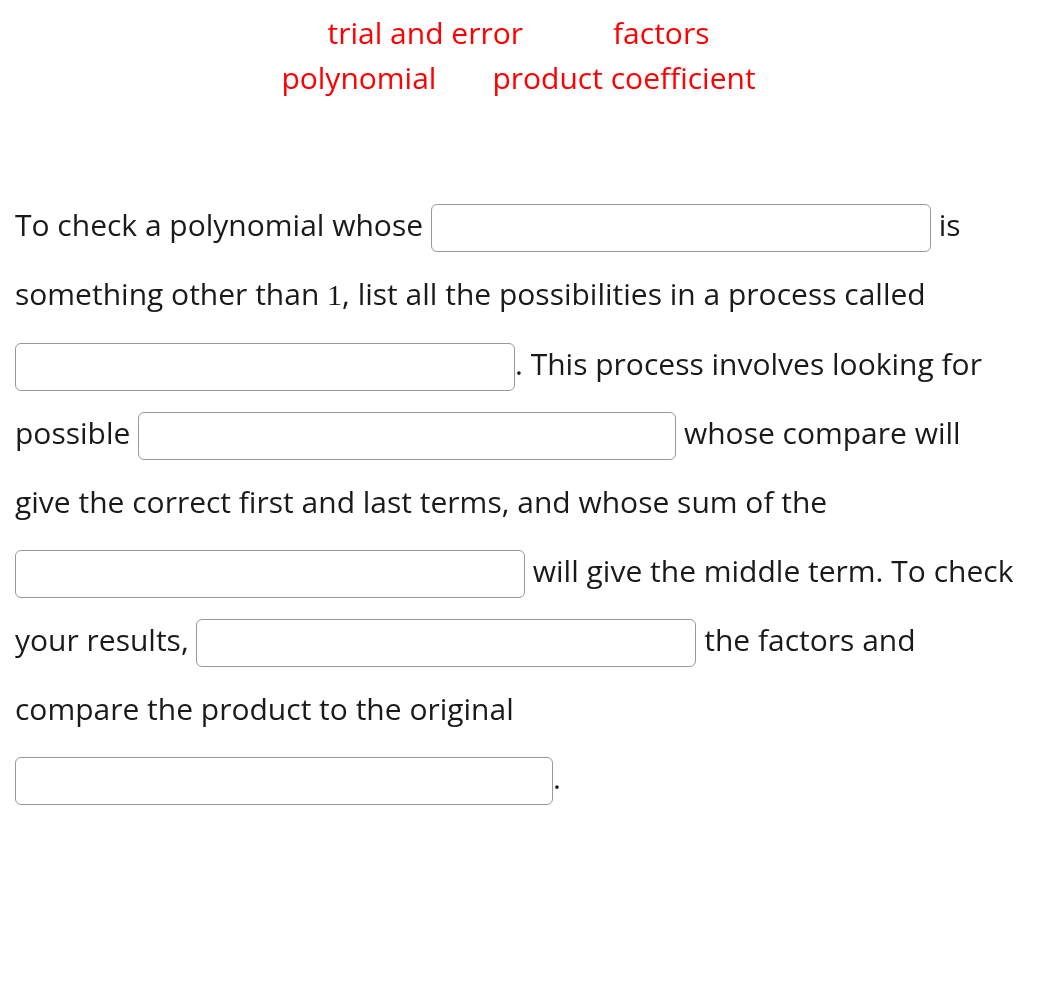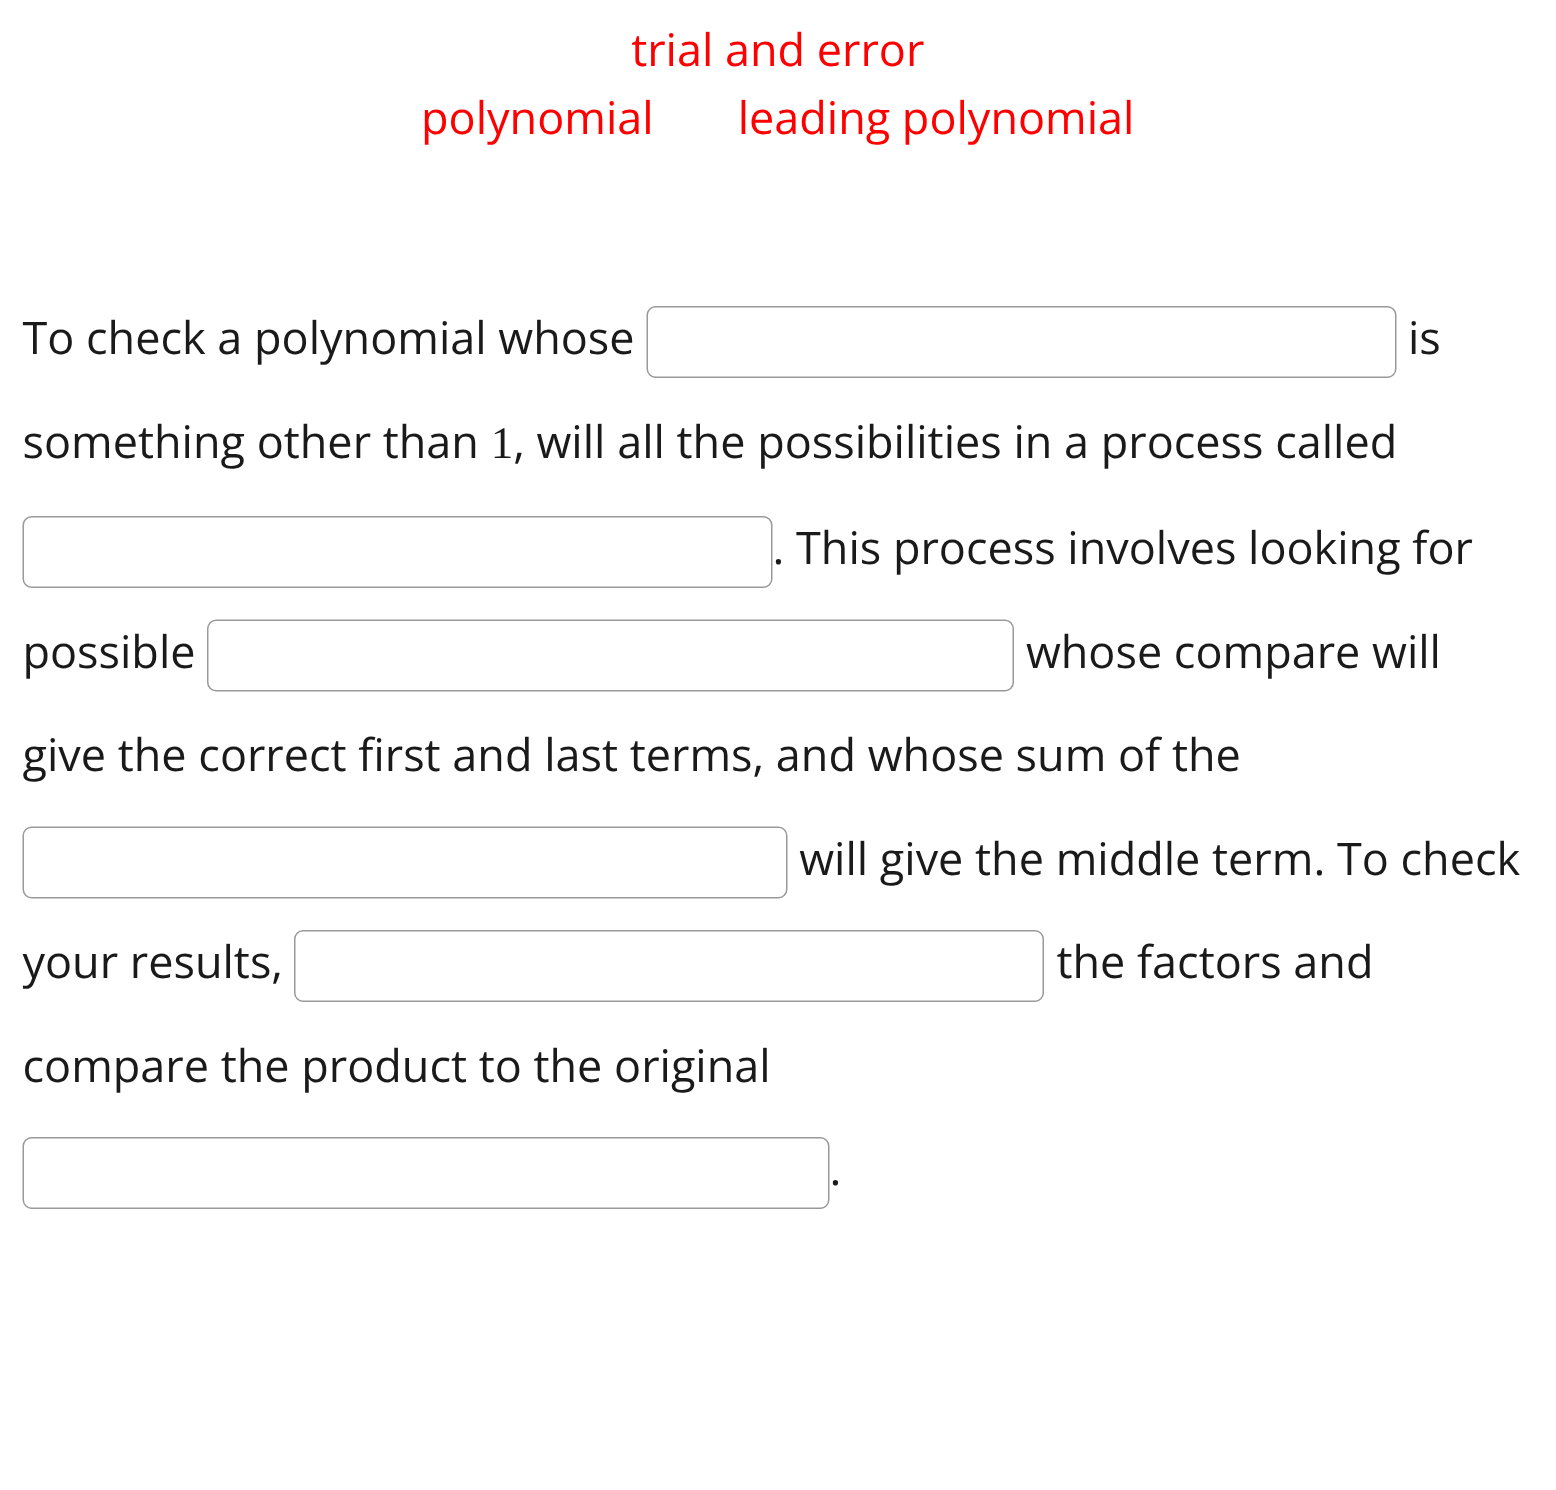--- a/index.html
+++ b/index.html
@@ -64,31 +64,32 @@
     .math-one {
       font-family: 'Times New Roman', serif;
     }
   </style>
 </head>
 <body>
 
 <div class="word-bank">
   <div class="row">
     <span class="word-item">trial and error</span>
+    <span class="word-item">factors</span>
   </div>
   <div class="row2">
     <span class="word-item">polynomial</span>
-    <span class="word-item">leading polynomial</span>
+    <span class="word-item">product coefficient</span>
   </div>
 </div>
 
 <div class="paragraph">
   <span>To check a polynomial whose </span>
   <input type="text" class="blank blank-wide" value="" style="">
-  <span> is something other than </span><span class="math-one">1</span><span>, will all the possibilities in a process called </span>
+  <span> is something other than </span><span class="math-one">1</span><span>, list all the possibilities in a process called </span>
   <input type="text" class="blank blank-wide" value="" style=""><span>. This process involves looking for possible </span>
   <input type="text" class="blank blank-end" value="" style="">
   <span> whose compare will give the correct first and last terms, and whose sum of the </span>
   <input type="text" class="blank blank-mid" value="" style="">
   <span> will give the middle term. To check your results, </span>
   <input type="text" class="blank blank-wide" value="" style="">
   <span> the factors and compare the product to the original </span>
   <input type="text" class="blank blank-end" value="" style=""><span>.</span>
 </div>
 

